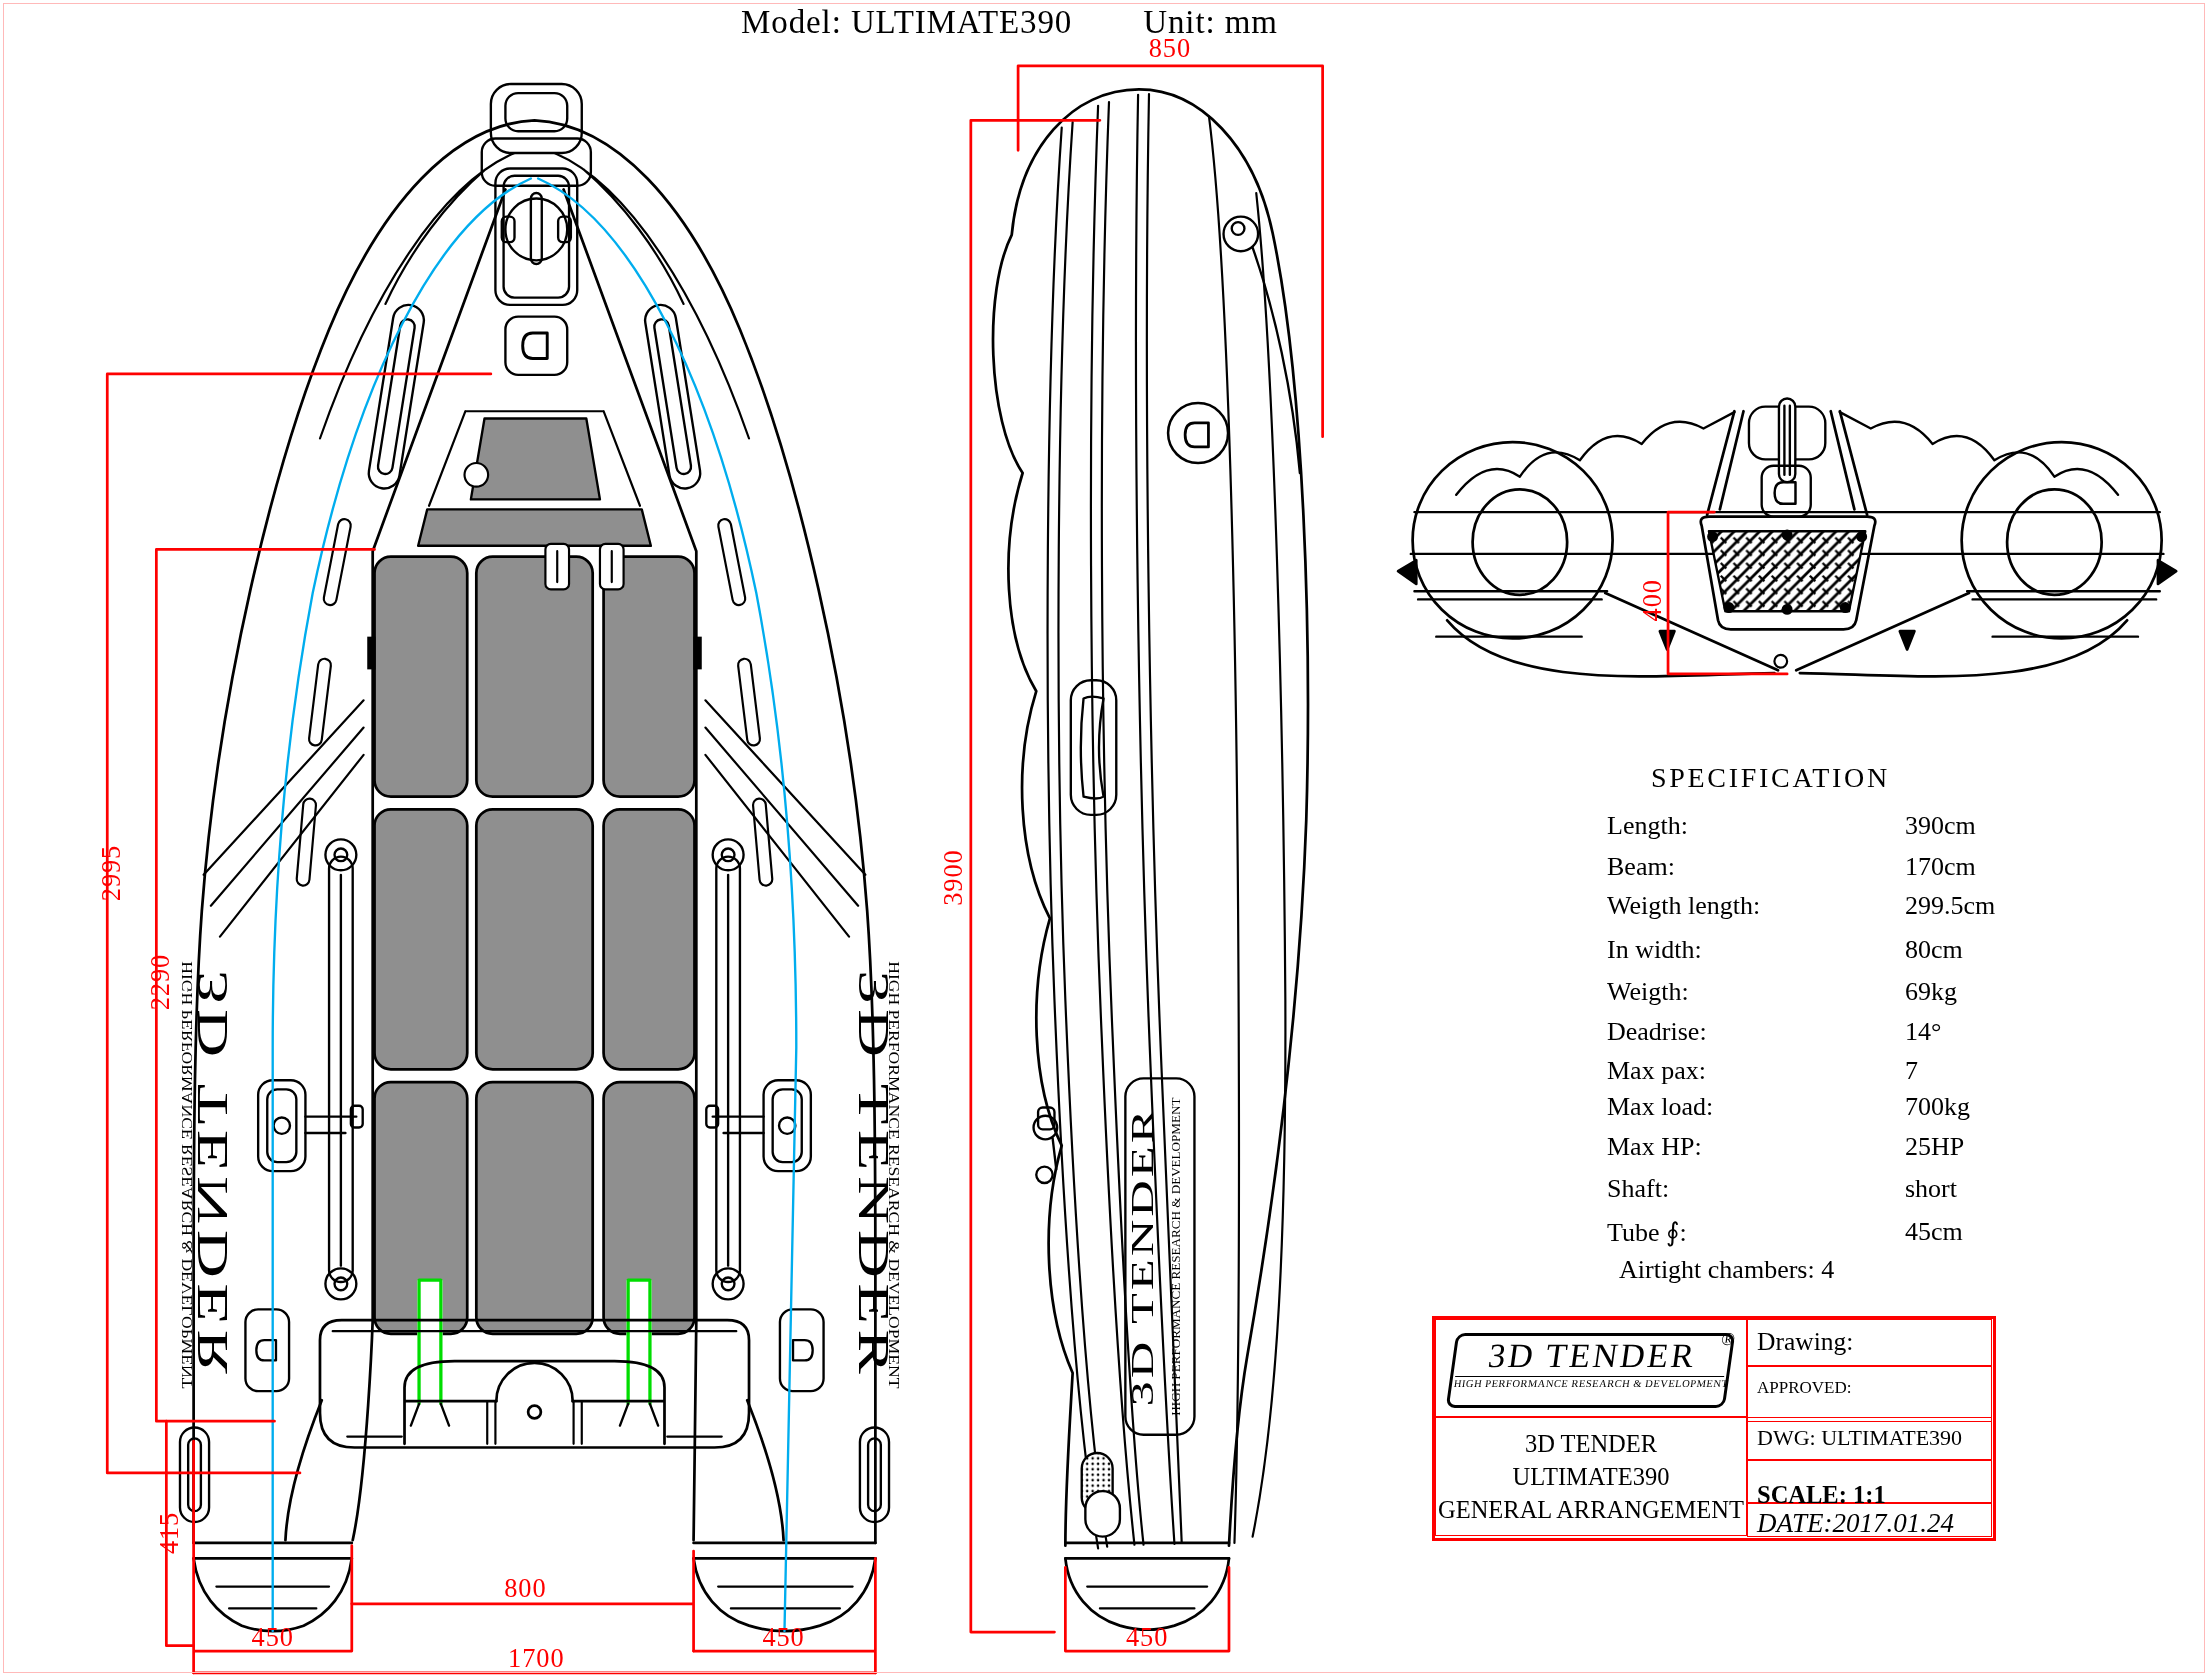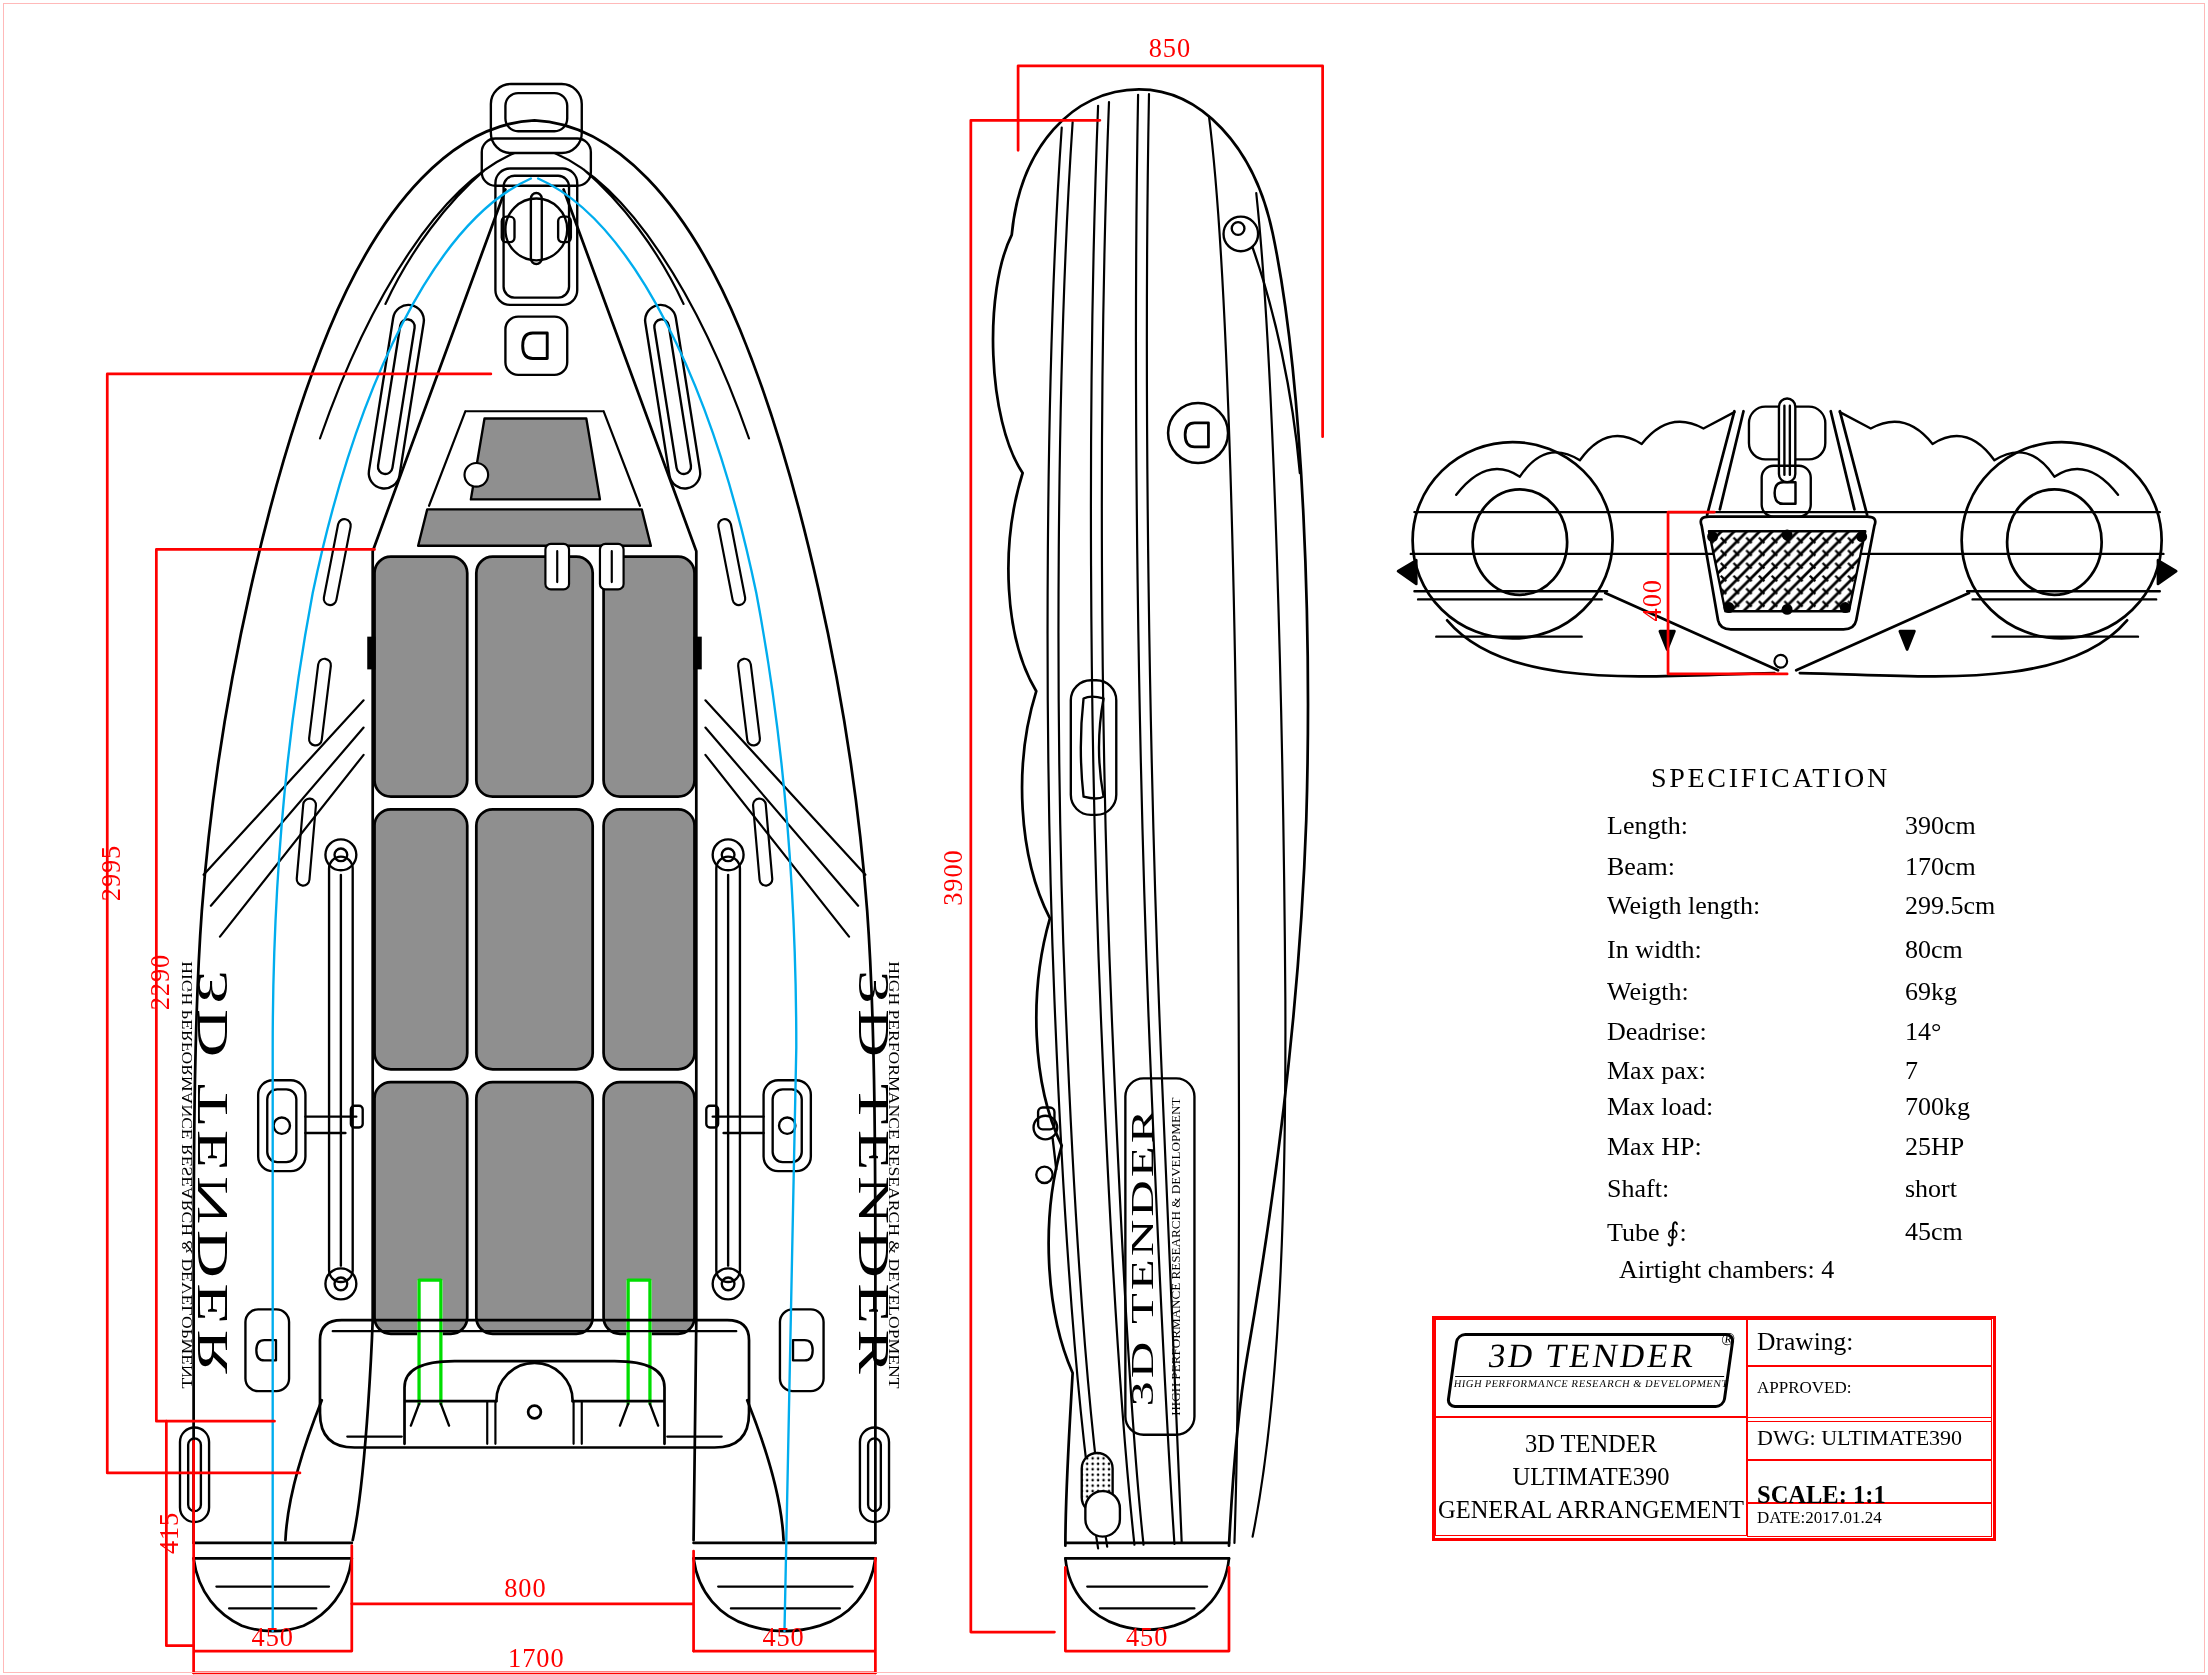--- a/index.html
+++ b/index.html
@@ -18,33 +18,36 @@
   #spec .chambers{position:absolute;left:11px;top:493px;font-size:26px;white-space:nowrap;margin-left:12px;}
   
   #tblock{position:absolute;left:1432px;top:1316px;width:564px;height:225px;box-sizing:border-box;border:3.6px solid #fe0000;}
   #tblock .cell{position:absolute;box-sizing:border-box;border:1.8px solid #fe0000;color:#000;}
   #tb-logo-cell{left:0;top:0;width:312px;height:98px;}
   #tb-doc-cell{left:0;top:98px;width:312px;height:119px;text-align:center;font-size:24.5px;line-height:33px;padding-top:9px;}
   #tb-r1{left:312px;top:0;width:245px;height:47px;font-size:25.5px;padding:7.3px 0 0 9px;}
   #tb-r2{left:312px;top:47px;width:245px;height:56px;font-size:17px;padding:11px 0 0 9px;}
   #tb-r3{left:312px;top:98px;width:245px;height:43px;font-size:22px;padding:7.3px 0 0 9px;}
   #tb-r4{left:312px;top:141px;width:245px;height:43px;font-size:24.5px;padding:20px 0 0 9px;font-weight:bold;}
-  #tb-r5{left:312px;top:184px;width:245px;height:34px;font-size:17px;padding:3.6px 0 0 9px;}
+  #tb-r5{left:312px;top:184px;width:245px;height:34px;font-size:27px;padding:3.6px 0 0 9px;font-style:italic;}
   #logo-box{position:absolute;left:14.5px;top:12.7px;width:273px;height:69px;border:3.6px solid #000;border-radius:9px;
             transform:skewX(-8deg);text-align:center;}
   #logo-box .lname{font-size:34px;letter-spacing:2.7px;line-height:40px;}
   #logo-box .lreg{position:absolute;right:-3.6px;top:-7.3px;font-size:18px;}
   #logo-box .ltag{font-size:10.5px;letter-spacing:0.5px;border-top:1.8px solid #000;margin:0 1.8px;padding-top:0.9px;white-space:nowrap;}
 </style>
 </head>
 <body>
 
 <div id="page">
   <div id="page-frame"></div>
 
+  <div id="drawing-title">
+    <span>Model: ULTIMATE390</span><span class="unit">Unit: mm</span>
+  </div>
 
   <svg width="2208" height="1676" viewBox="0 0 2429 1843">
     <defs>
       <pattern id="weave" width="14" height="14" patternUnits="userSpaceOnUse">
         <rect width="14" height="14" fill="#fff"></rect>
         <path d="M0,14 L14,0" stroke="#000" stroke-width="3" fill="none"></path>
         <path d="M-3,3 L3,-3" stroke="#000" stroke-width="3" fill="none"></path>
         <path d="M11,17 L17,11" stroke="#000" stroke-width="3" fill="none"></path>
         <path d="M3,3 L9,9" stroke="#000" stroke-width="2.5" fill="none"></path>
       </pattern>

